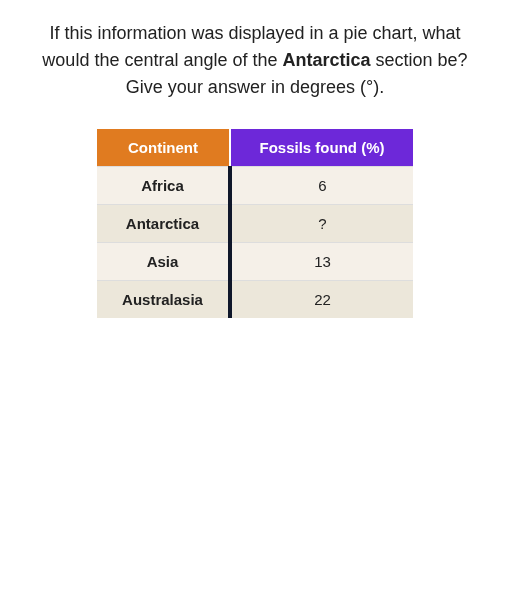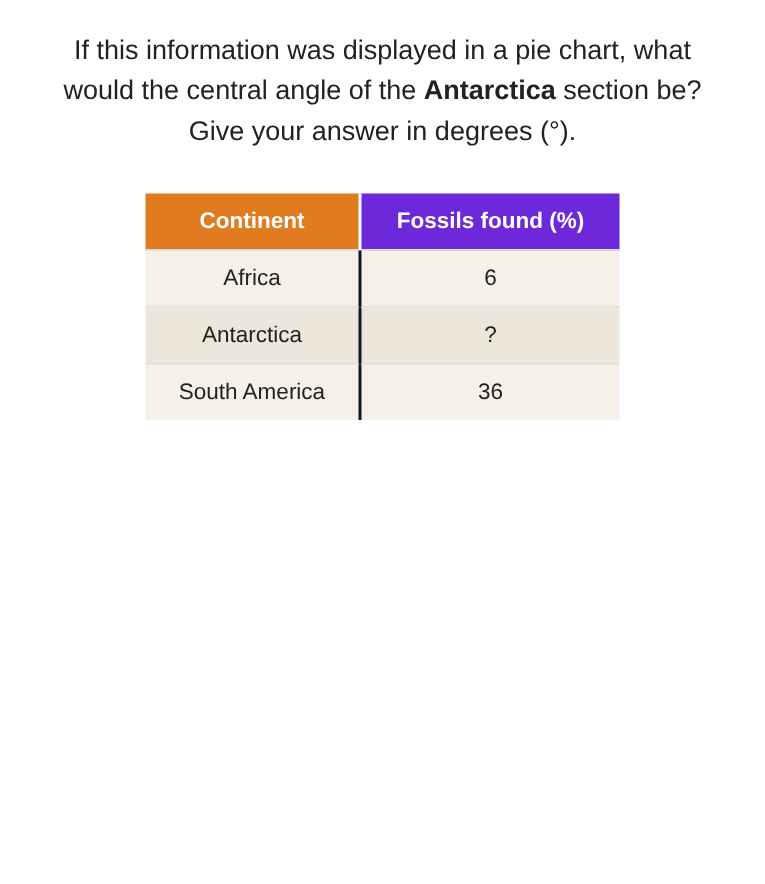--- a/index.html
+++ b/index.html
@@ -66,22 +66,22 @@
 
     tbody tr td {
       padding: 10px 16px;
       font-size: 15px;
       color: #222;
       text-align: center;
       border-top: 1px solid #ddd;
     }
 
     tbody tr td:first-child {
-      border-right: 2px solid #0f172a;
-      font-weight: normal;
+      border-right: 4px solid #0f172a;
+      font-weight: bold;
     }
   </style>
 </head>
 <body>
 
 <p class="question-text">
   If this information was displayed in a pie chart, what would the central angle of the <strong>Antarctica</strong> section be? Give your answer in degrees (°).
 </p>
 
 <div class="table-wrapper">
@@ -95,18 +95,22 @@
     <tbody id="table-body">
     <tr>
           <td>Africa</td>
           <td>6</td>
         </tr>
         <tr>
           <td>Antarctica</td>
           <td>?</td>
         </tr>
         <tr>
-          <td>South America</td>
-          <td>36</td>
+          <td>Asia</td>
+          <td>13</td>
+        </tr>
+        <tr>
+          <td>Australasia</td>
+          <td>22</td>
         </tr>
       </tbody>
   </table>
 </div>
 
 </body></html>

